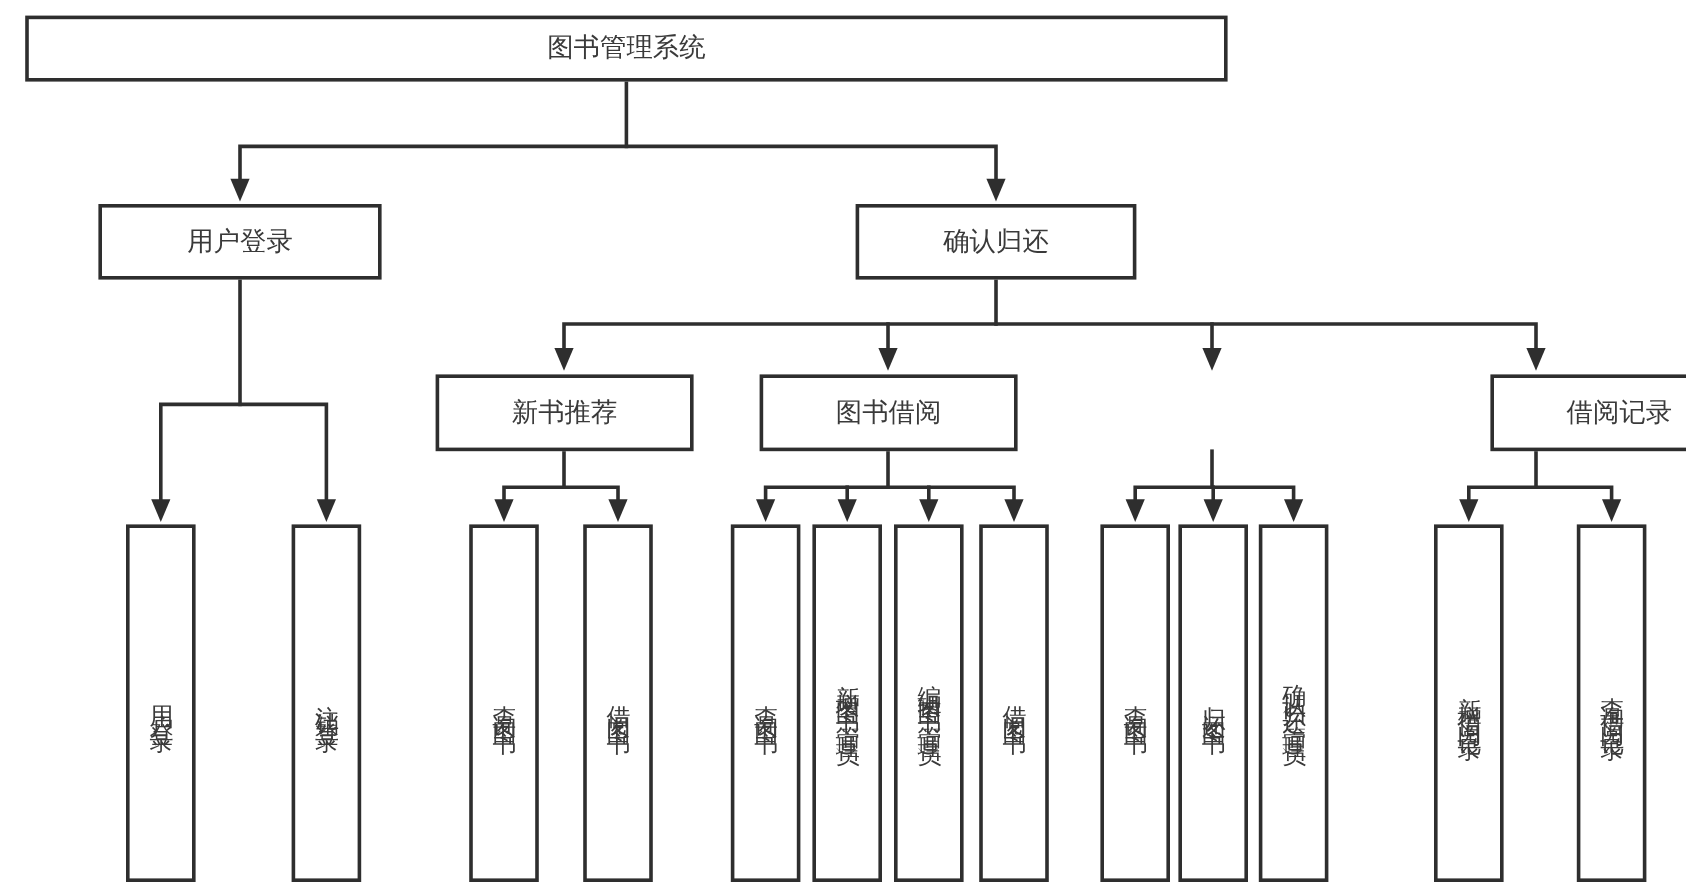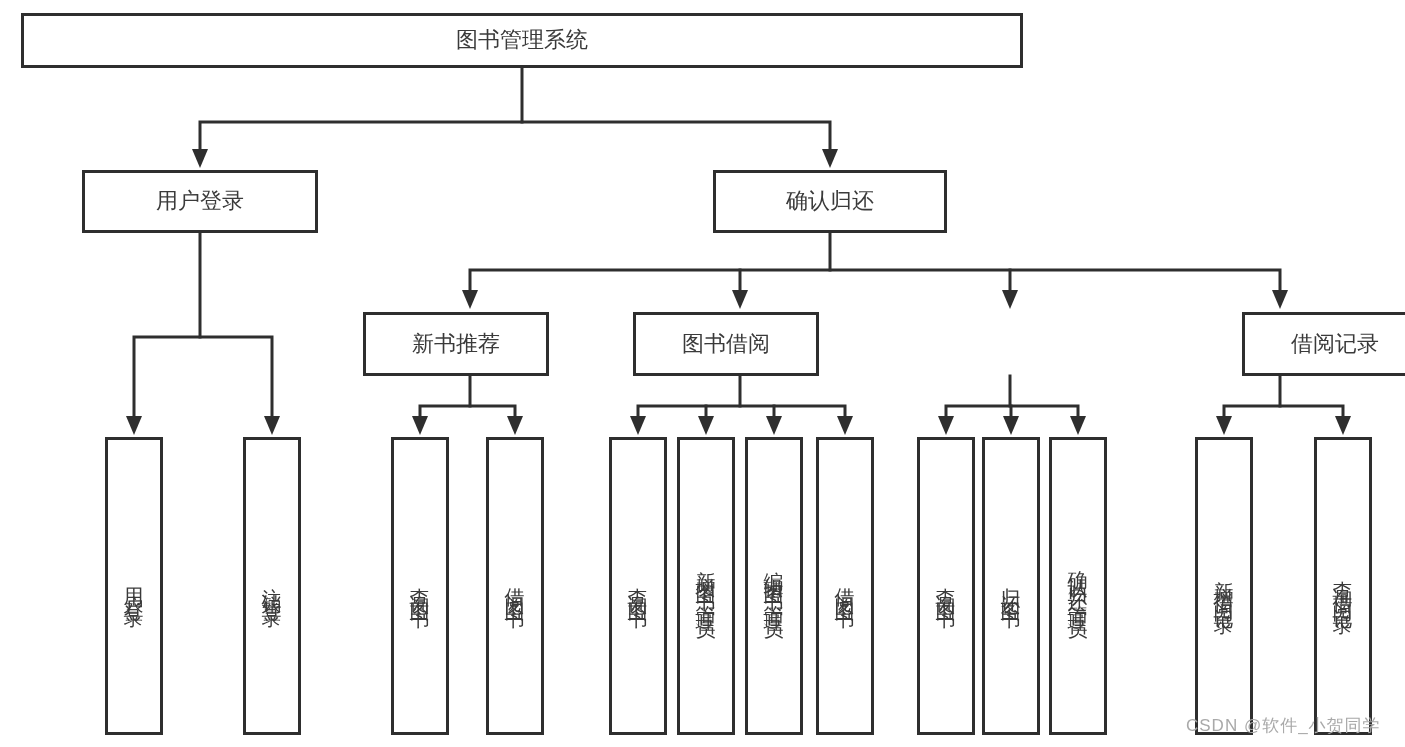--- a/index.html
+++ b/index.html
@@ -34,21 +34,21 @@
   }
   .leaf{
     writing-mode:vertical-rl;
     text-orientation:mixed;
     font-size:20px;
     letter-spacing:7px;
     line-height:1.0;
     white-space:normal;
   }
   .lvl2{width:236px;height:63px;top:170px;}
-  .lvl3{width:186px;height:64px;top:312px;}
+  .lvl3{width:215px;height:64px;top:312px;}
   .leafbox{width:58px;height:298px;top:437px;}
   #watermark{
     position:absolute;
     left:1186px;top:714px;
     font-size:17px;
     color:var(--watermark);
     letter-spacing:1px;
     z-index:5;
     white-space:nowrap;
   }
@@ -129,15 +129,14 @@
   <div class="node leaf leafbox" style="left:745px;">编辑图书（管理员）</div>
   <div class="node leaf leafbox" style="left:816px;">借阅图书</div>
 
   <div class="node leaf leafbox" style="left:917px;">查询图书</div>
   <div class="node leaf leafbox" style="left:982px;">归还图书</div>
   <div class="node leaf leafbox" style="left:1049px;">确认归还（管理员）</div>
 
   <div class="node leaf leafbox" style="left:1195px;">新增借阅记录</div>
   <div class="node leaf leafbox" style="left:1314px;">查询借阅记录</div>
 
-  <div id="watermark">CSDN @软件_小贺同学</div>
 
 </div>
 
 </body></html>

